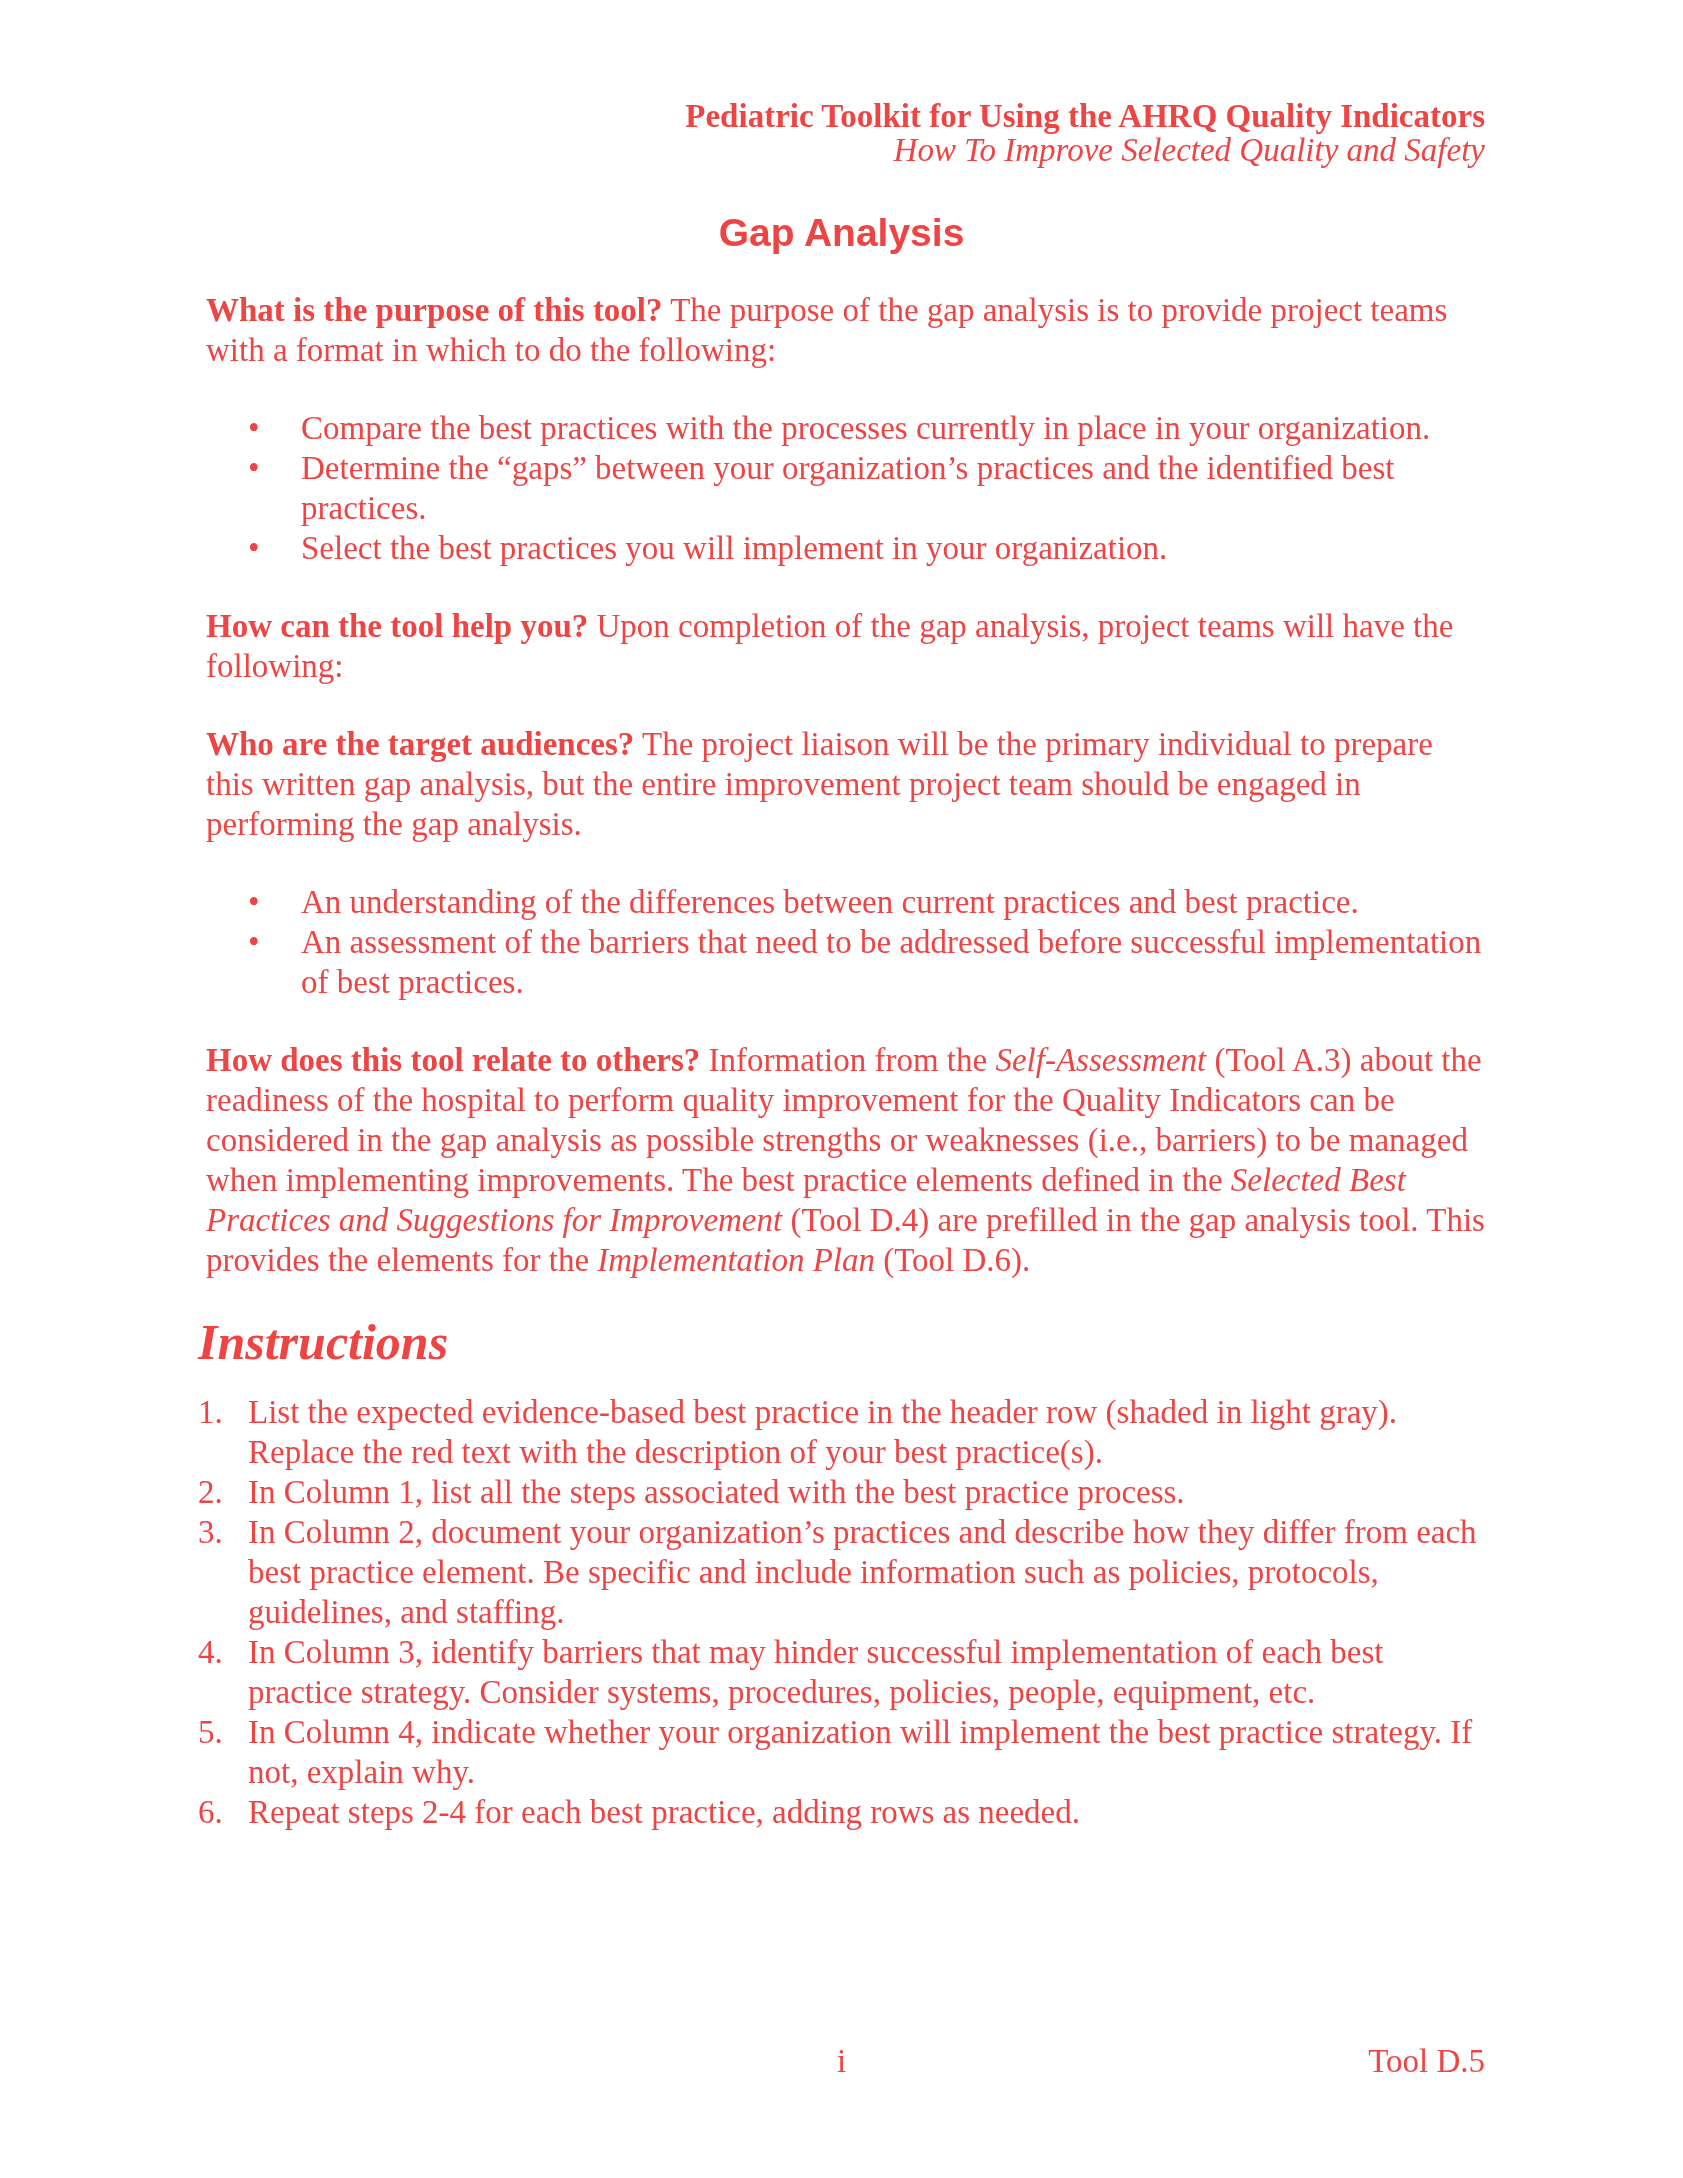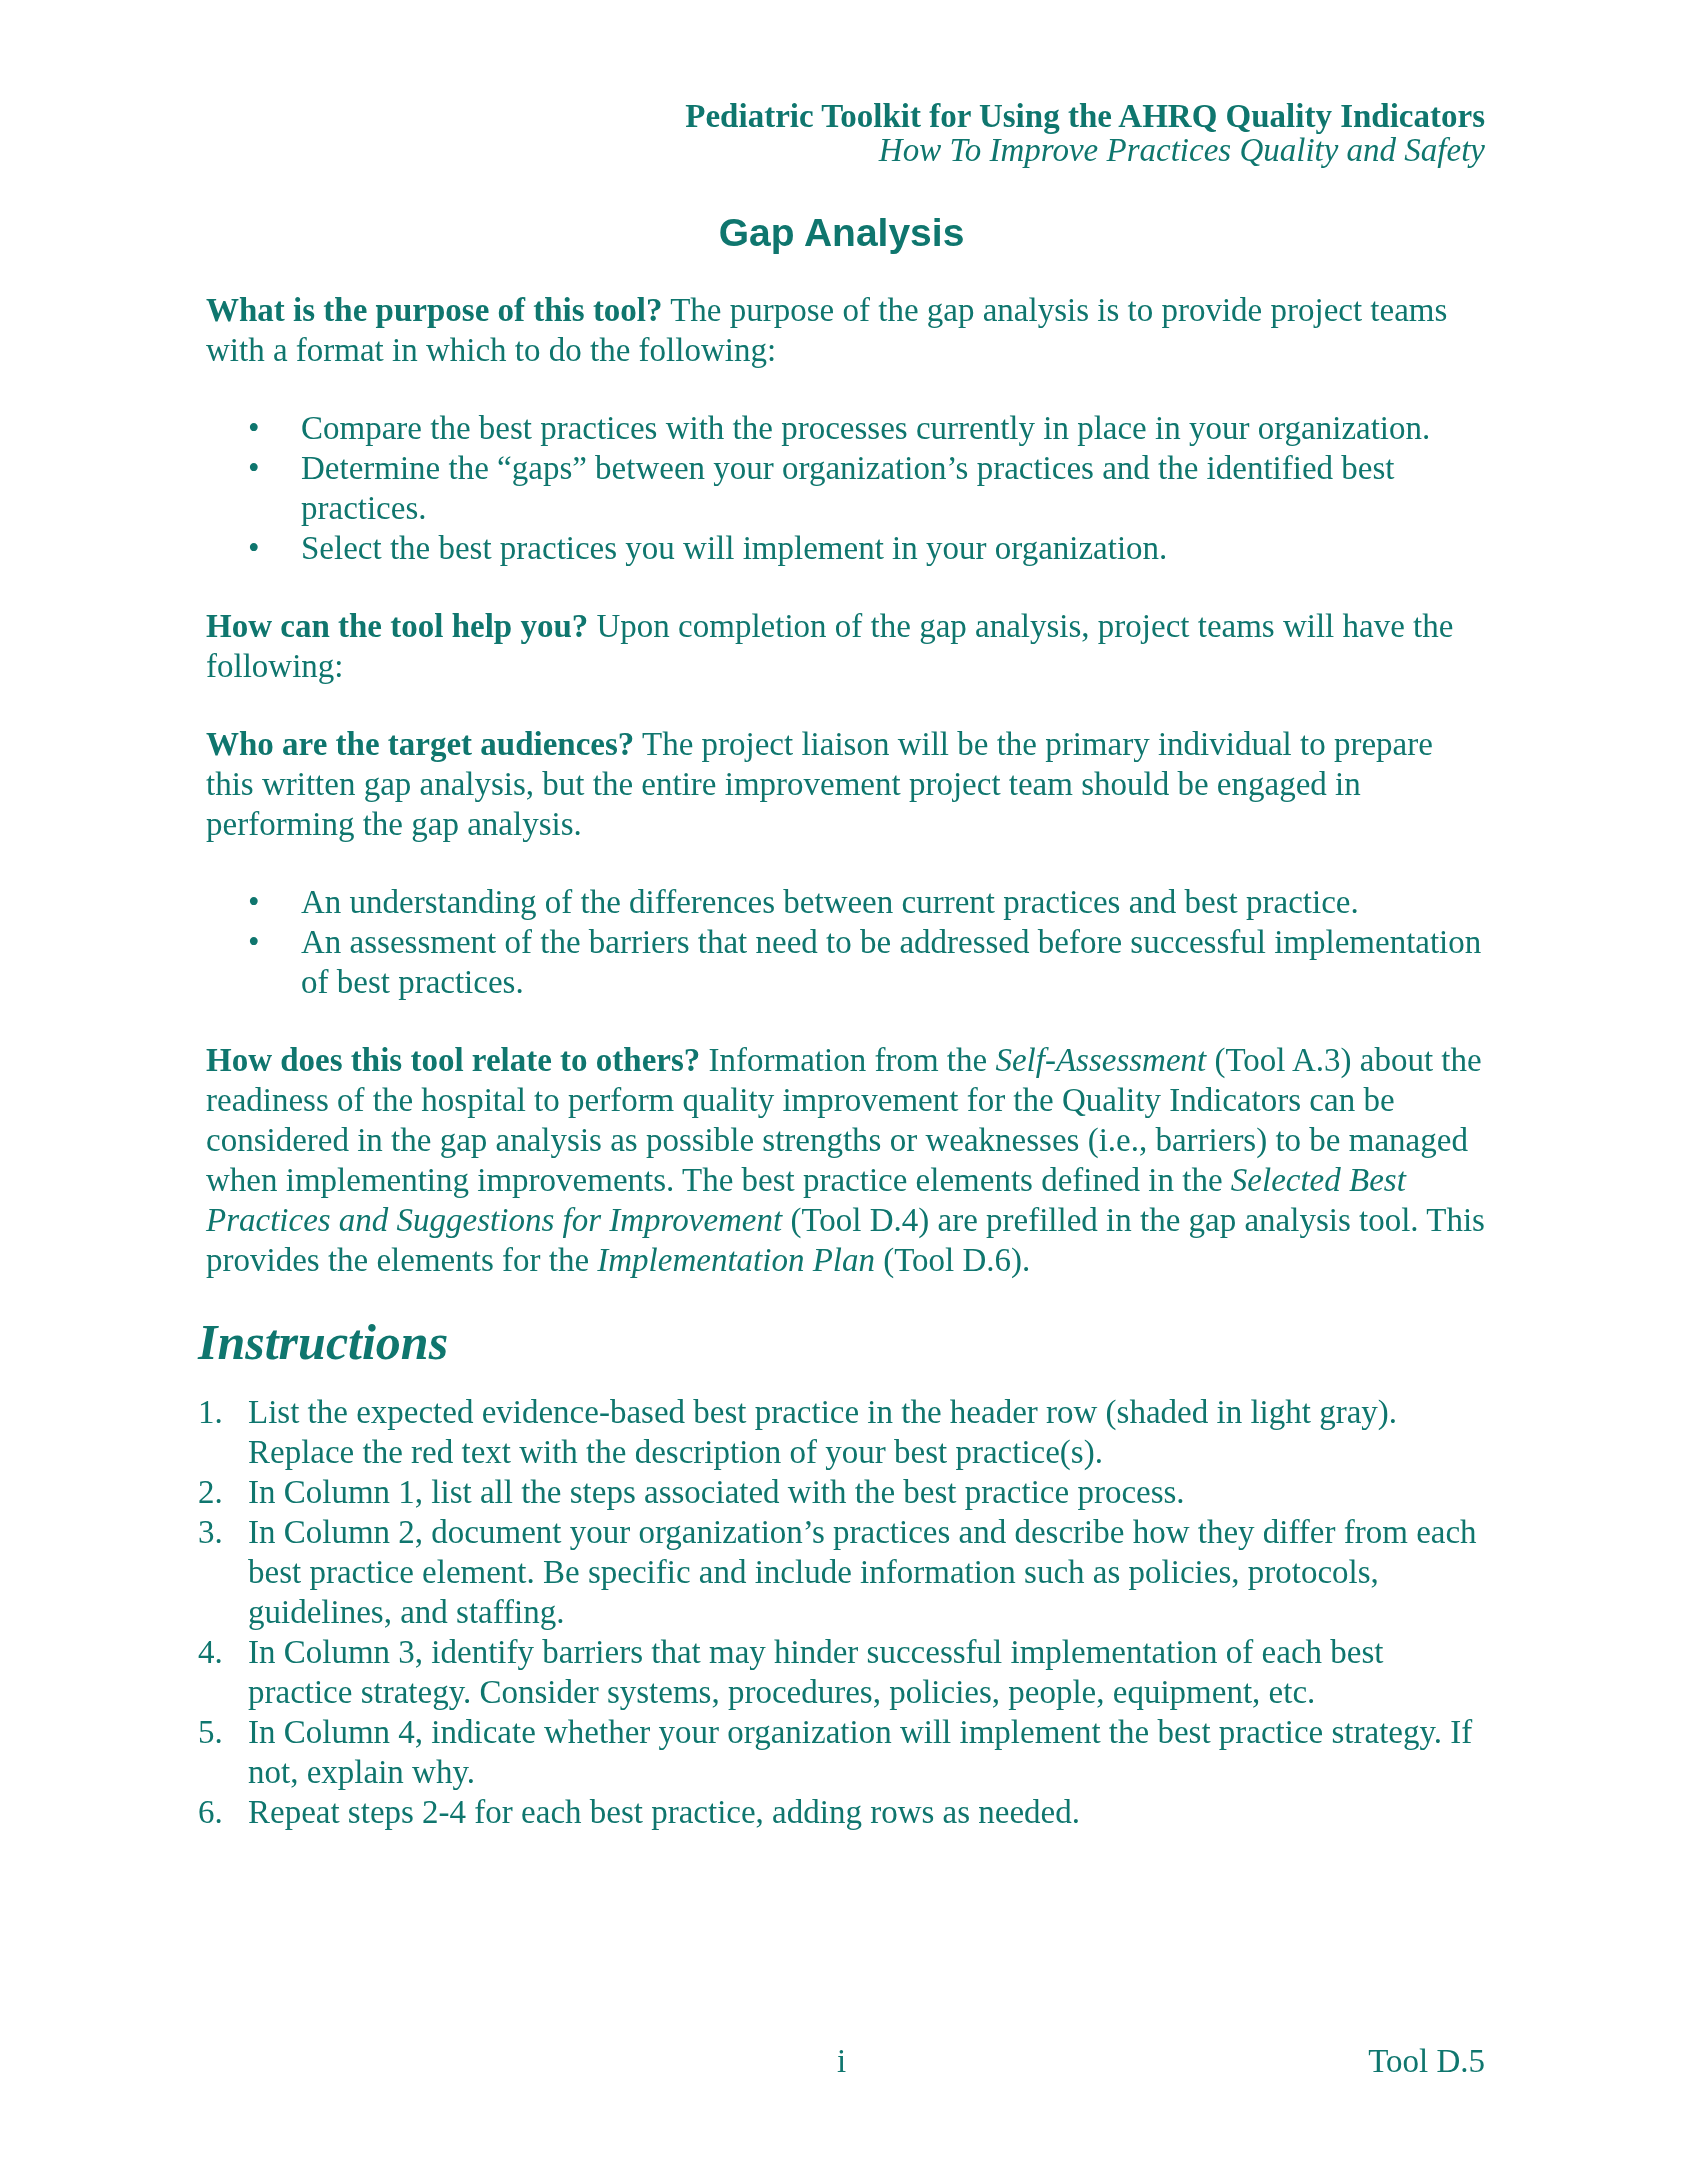--- a/index.html
+++ b/index.html
@@ -2,21 +2,21 @@
 <html><head>
 <meta charset="utf-8">
 <style>
   * { margin: 0; padding: 0; box-sizing: border-box; }
   html, body { background: #ffffff; }
   .page {
     position: relative;
     width: 1683px;
     height: 2178px;
     background: #ffffff;
-    color: #0f766e;
+    color: #ef4444;
     font-family: "Liberation Serif", serif;
     font-size: 33px;
     line-height: 40px;
     overflow: hidden;
   }
   .content { padding: 99px 198px 0 198px; }
 
   .doc-header { text-align: right; line-height: 34px; margin-bottom: 38px; }
   .doc-header .l1 { font-weight: bold; }
   .doc-header .l2 { font-style: italic; }
@@ -56,21 +56,21 @@
   .doc-footer .tool { position: absolute; right: 0; }
 </style>
 </head>
 <body>
 
 <div class="page">
   <div class="content">
 
     <div class="doc-header">
       <div class="l1">Pediatric Toolkit for Using the AHRQ Quality Indicators</div>
-      <div class="l2">How To Improve Practices Quality and Safety</div>
+      <div class="l2">How To Improve Selected Quality and Safety</div>
     </div>
 
     <h1 class="title">Gap Analysis</h1>
 
     <p class="para"><span class="lbl">What is the purpose of this tool?</span><span> The purpose of the gap analysis is to provide project teams with a format in which to do the following:</span></p>
 
     <ul class="blist">
       <li><span class="mark">•</span><span>Compare the best practices with the processes currently in place in your organization.</span></li>
       <li><span class="mark">•</span><span>Determine the “gaps” between your organization’s practices and the identified best practices.</span></li>
       <li><span class="mark">•</span><span>Select the best practices you will implement in your organization.</span></li>

